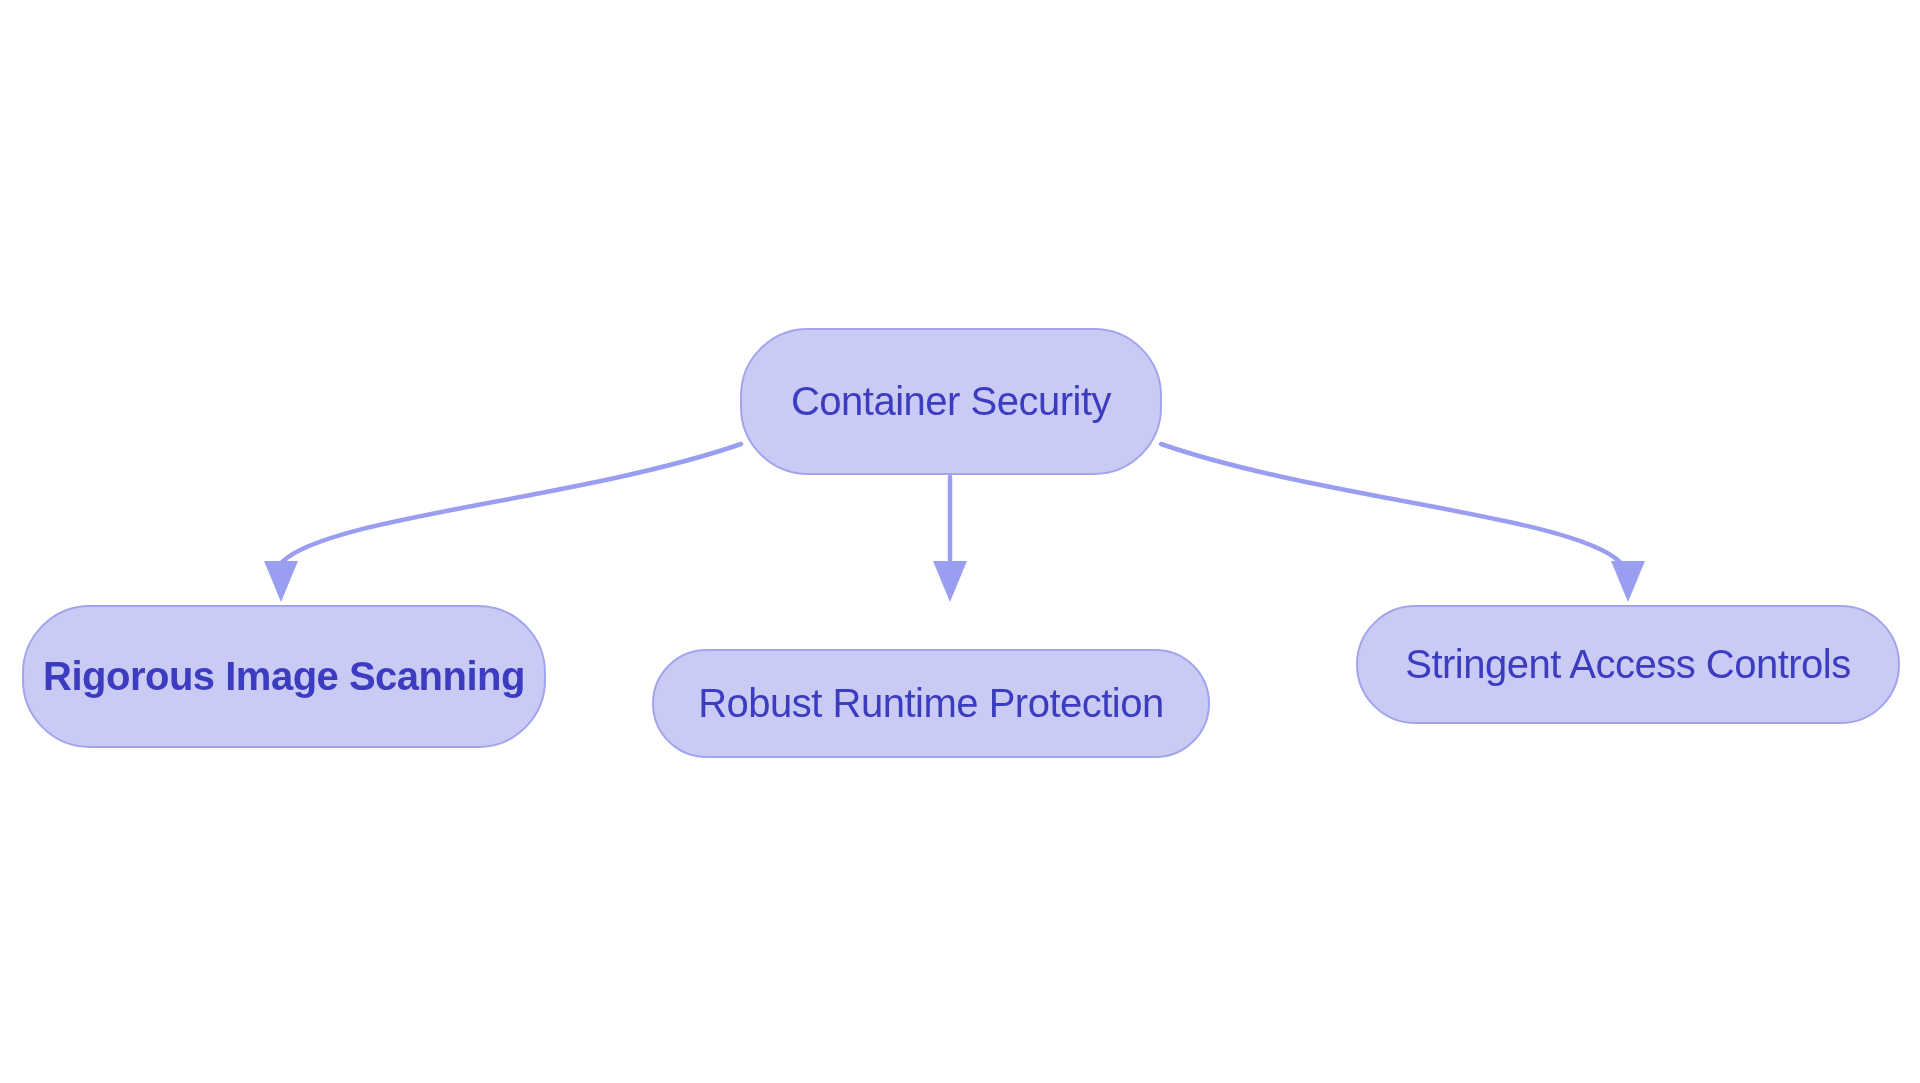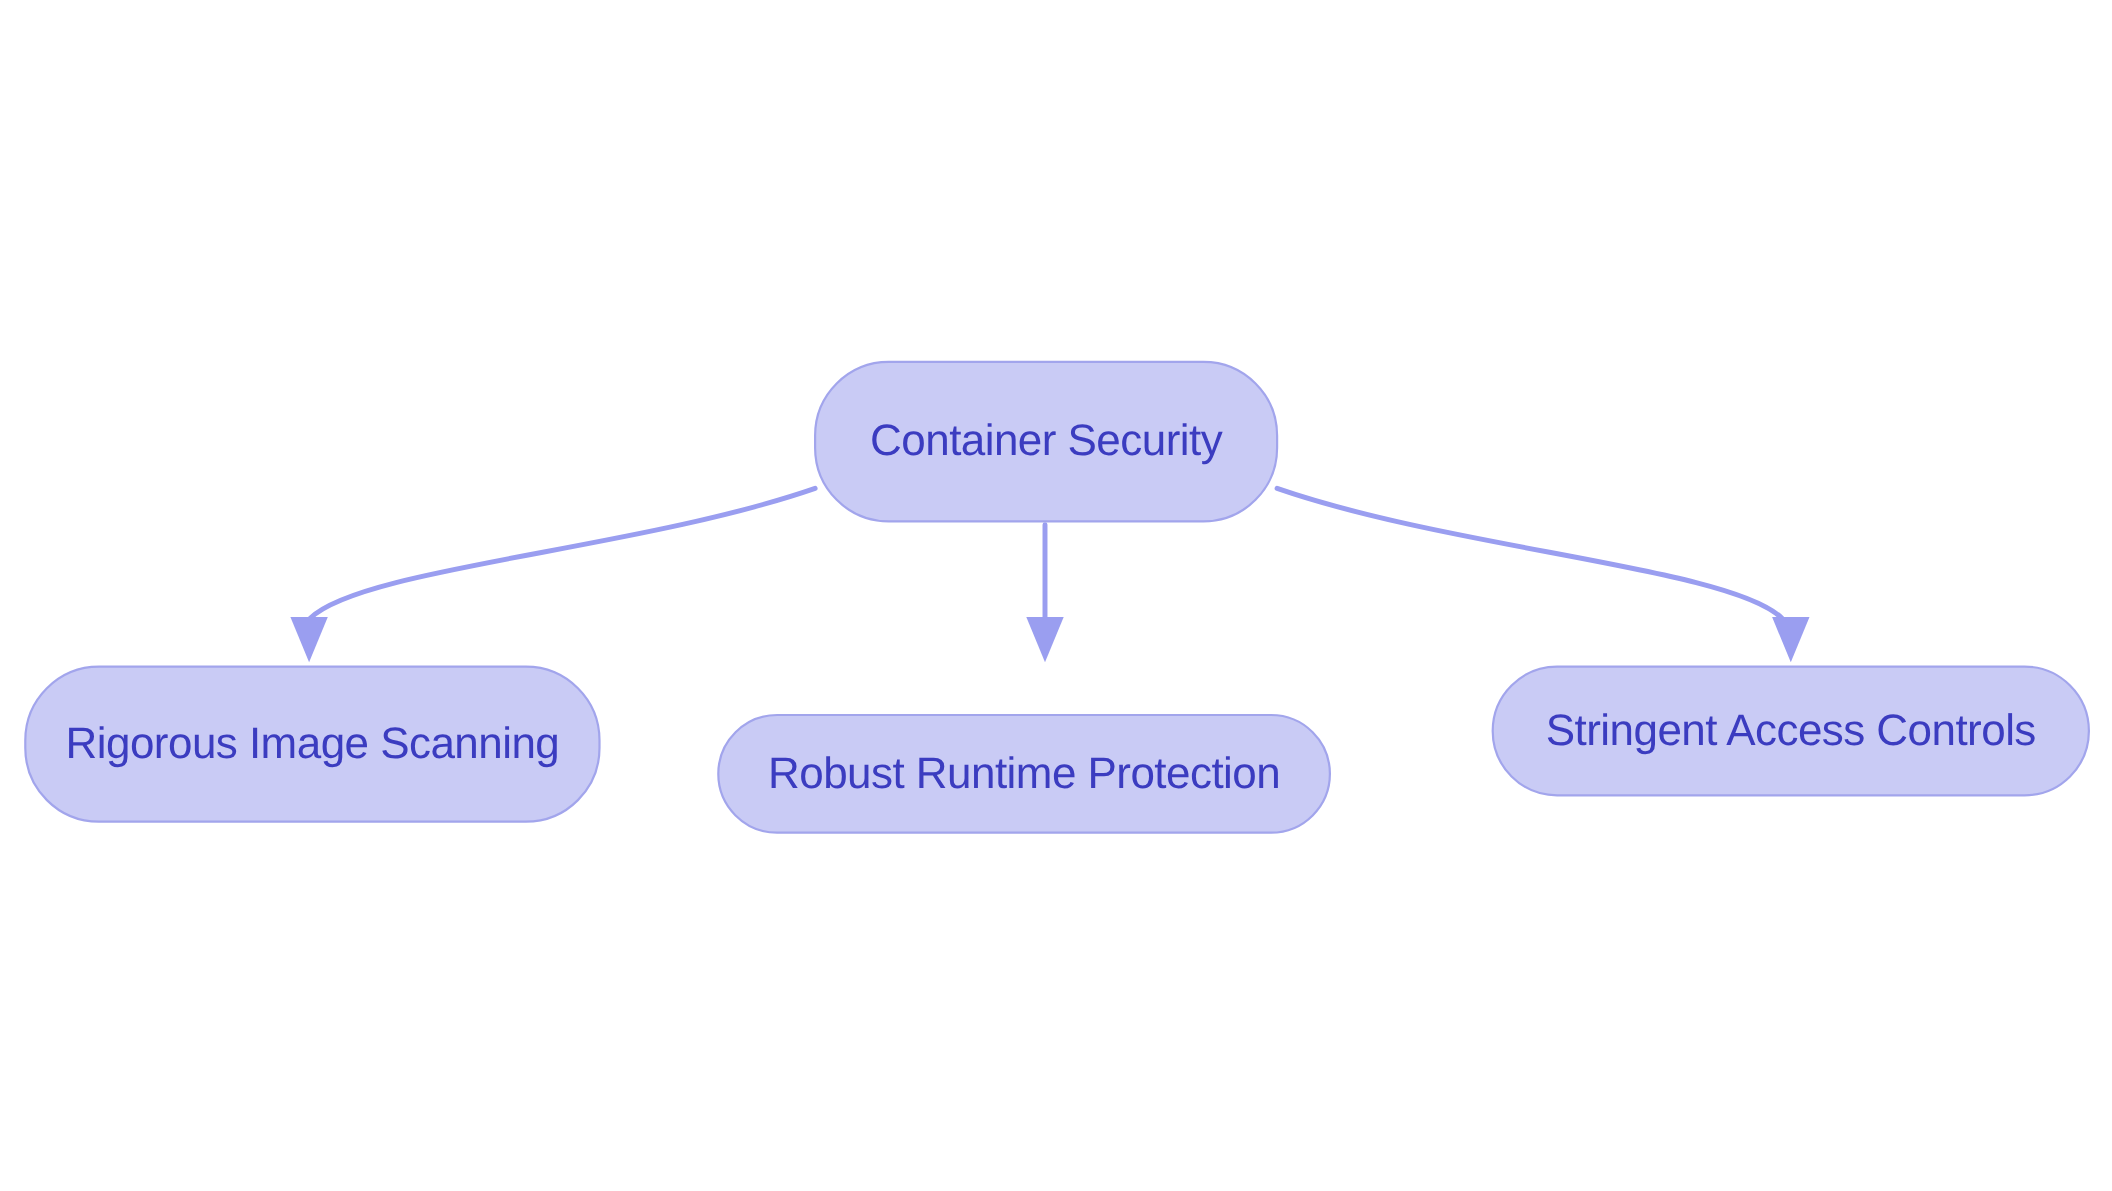--- a/index.html
+++ b/index.html
@@ -64,21 +64,21 @@
     <polygon class="arrowhead" points="933,561 967,561 950,602"></polygon>
 
     <path class="edge" d="M 1161 444 C 1323 500, 1573 516, 1620 562"></path>
     <polygon class="arrowhead" points="1611,561 1645,561 1628,602"></polygon>
   </svg>
 
   <div class="node" style="left:740px; top:328px; width:422px; height:147px;">
     <span class="label">Container Security</span>
   </div>
 
-  <div class="node" style="left:22px; top:605px; width:524px; height:143px;">
+  <div class="node" style="left:22px; top:605px; width:524px; height:143px;font-weight:bold;">
     <span class="label">Rigorous Image Scanning</span>
   </div>
 
   <div class="node" style="left:652px; top:605px; width:558px; height:109px;margin-top:44px;">
     <span class="label">Robust Runtime Protection</span>
   </div>
 
   <div class="node" style="left:1356px; top:605px; width:544px; height:119px;">
     <span class="label">Stringent Access Controls</span>
   </div>

